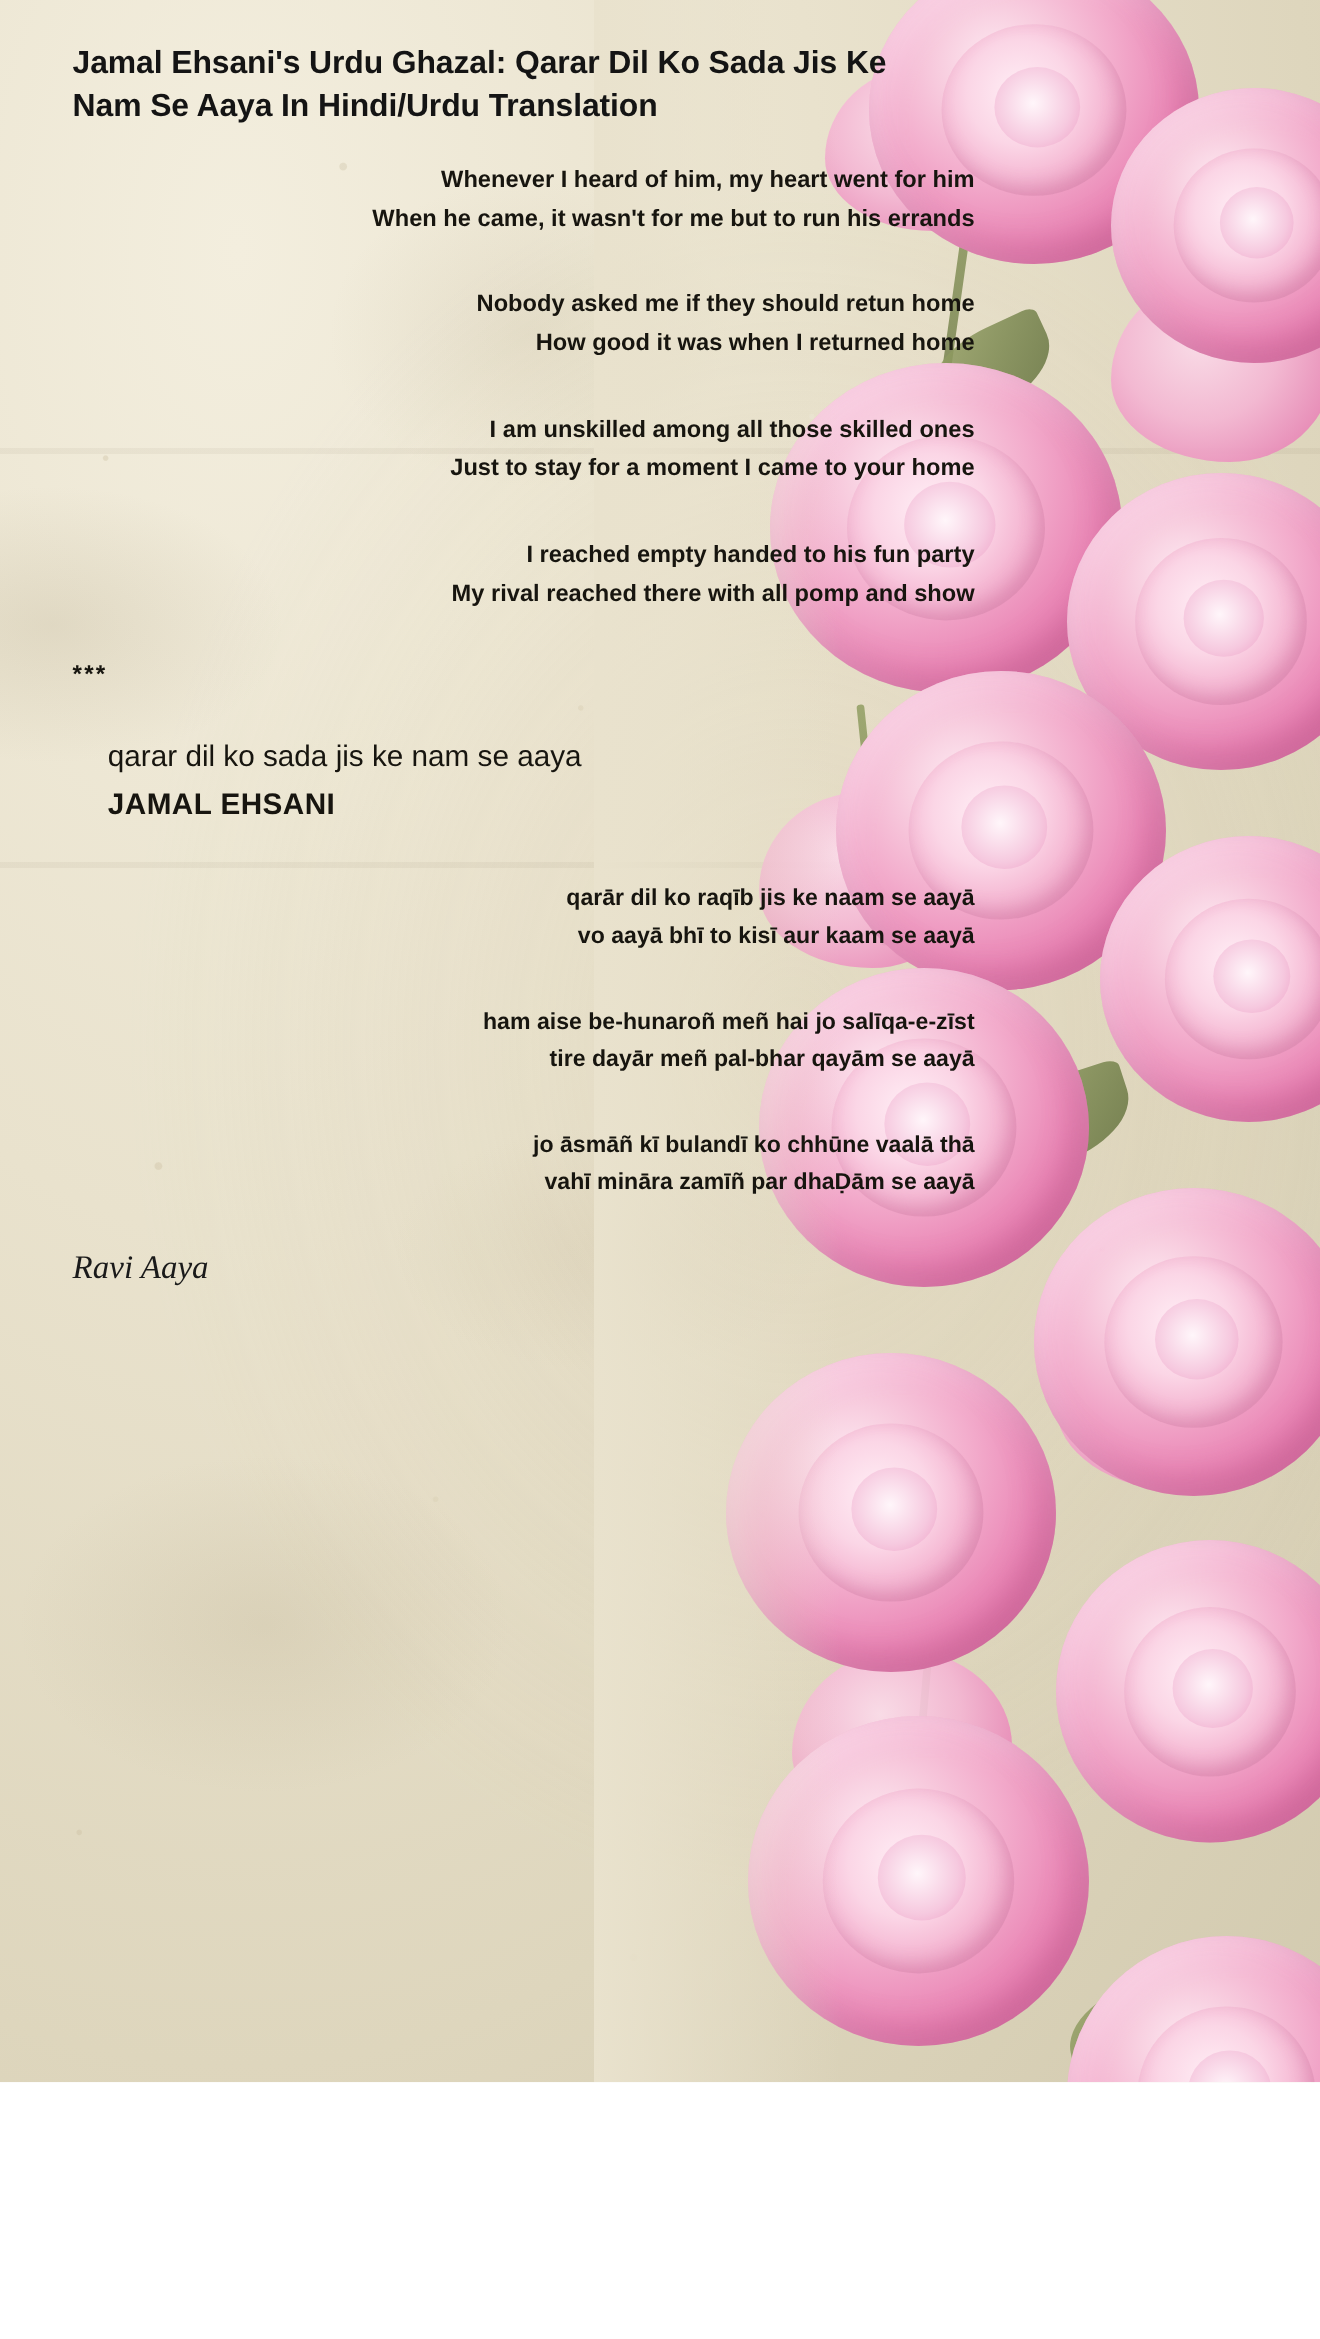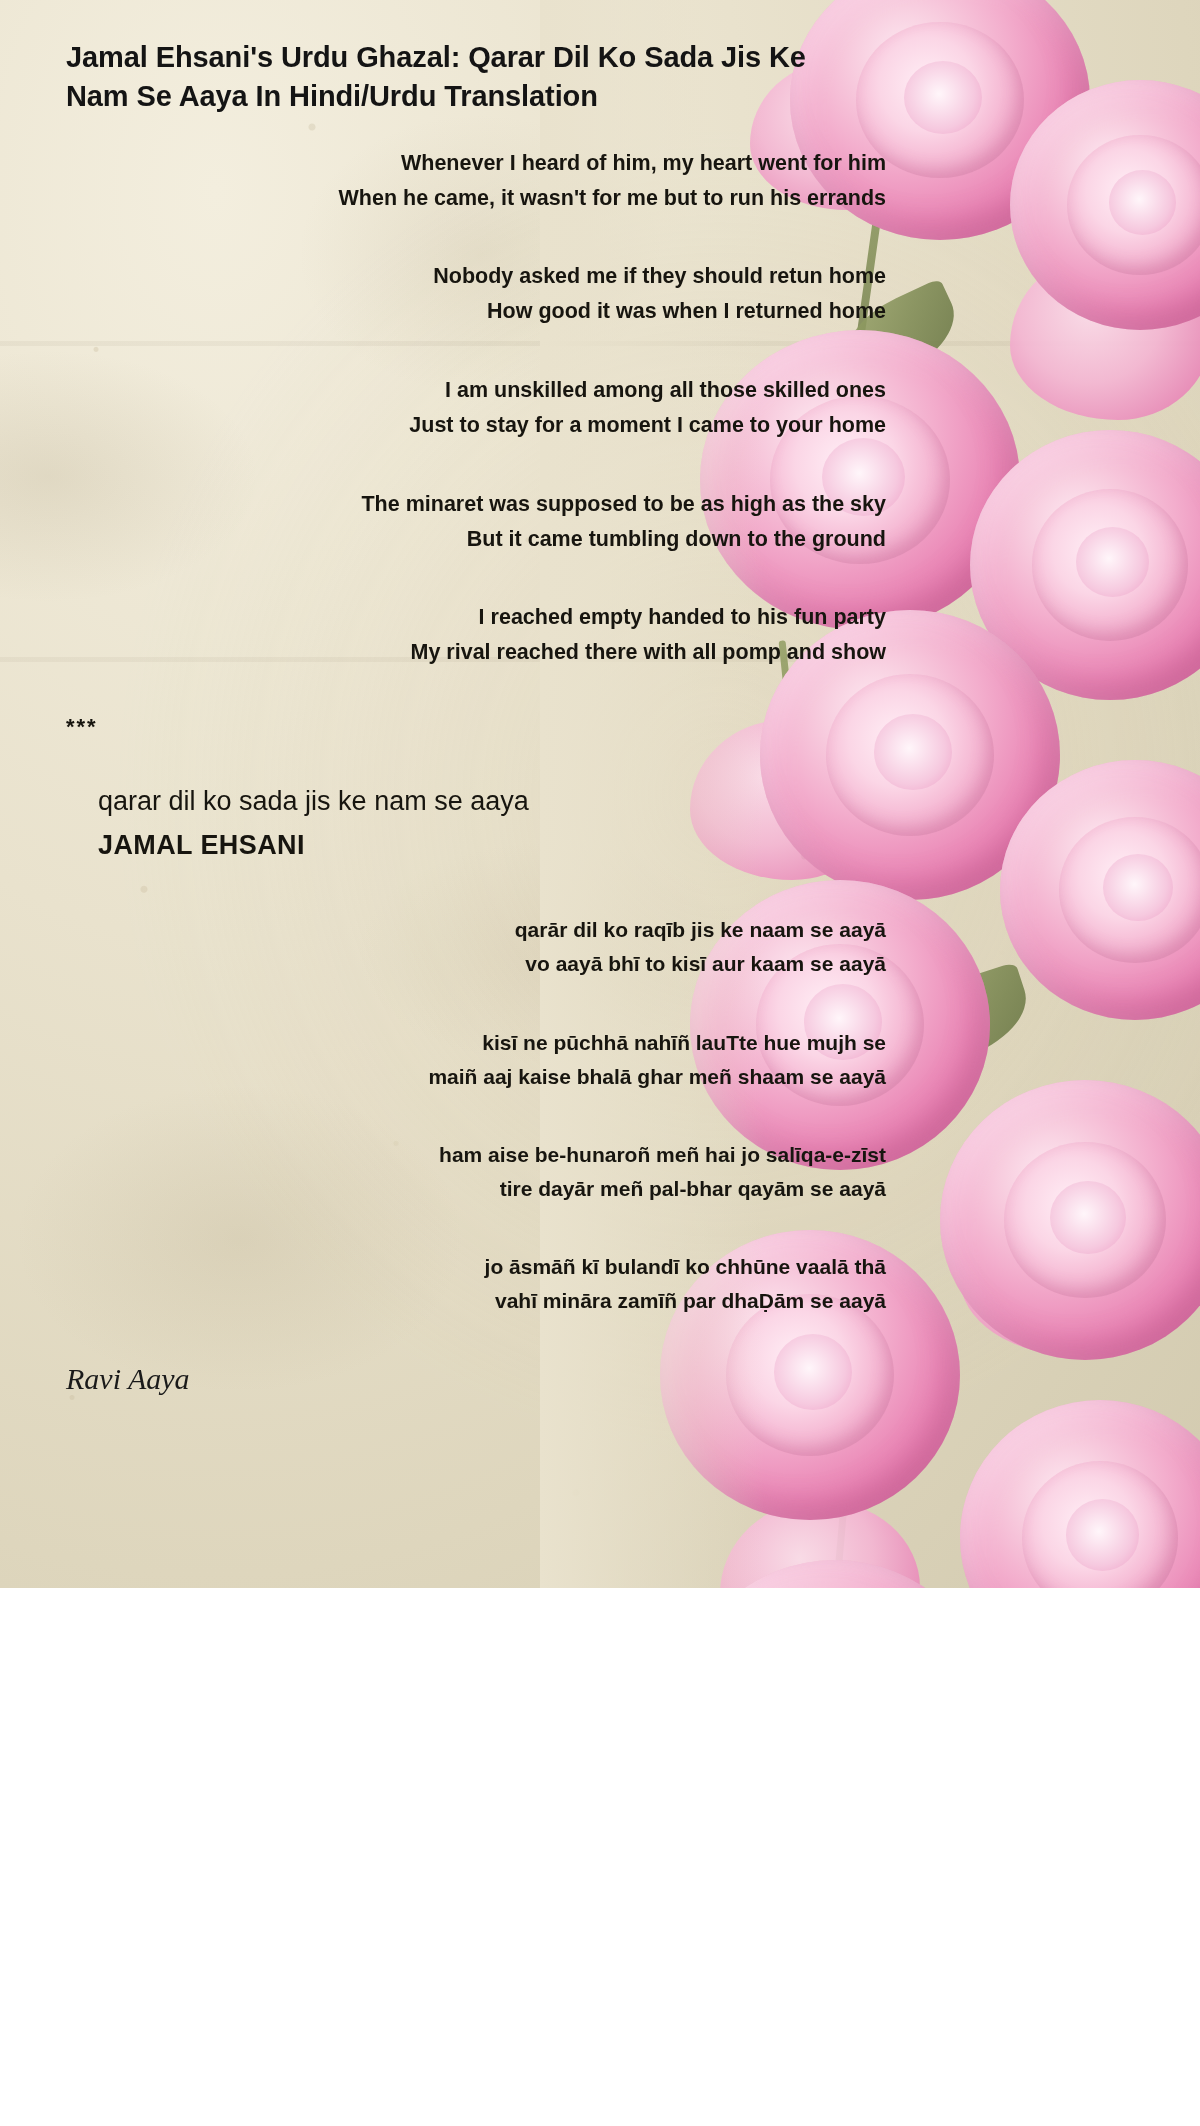--- a/index.html
+++ b/index.html
@@ -6,21 +6,21 @@
     margin: 0;
     padding: 0;
     background: #ffffff;
   }
   body {
     font-family: "Liberation Sans", sans-serif;
   }
   .poem-page {
     position: relative;
     width: 1200px;
-    height: 1588px;
+    height: 1893px;
     overflow: hidden;
     background:
       radial-gradient(ellipse at 18% 12%, #f3eede 0%, #e9e2cd 38%, #ded6bd 70%, #d2caaf 100%);
   }
 
   
   .paper-grain {
     position: absolute;
     inset: 0;
     background-image:
@@ -240,46 +240,38 @@
     <div class="stanza">
       <div class="line">Nobody asked me if they should retun home</div>
       <div class="line">How good it was when I returned home</div>
     </div>
 
     <div class="stanza">
       <div class="line">I am unskilled among all those skilled ones</div>
       <div class="line">Just to stay for a moment I came to your home</div>
     </div>
 
-    <div class="stanza">
-      <div class="line">The minaret was supposed to be as high as the sky</div>
-      <div class="line">But it came tumbling down to the ground</div>
-    </div>
 
     <div class="stanza">
       <div class="line">I reached empty handed to his fun party</div>
       <div class="line">My rival reached there with all pomp and show</div>
     </div>
 
     <div class="divider">***</div>
 
     <div class="attrib-stanza">
       <div class="line">qarar dil ko sada jis ke nam se aaya</div>
       <div class="line author">JAMAL EHSANI</div>
     </div>
 
     <div class="stanza translit">
       <div class="line">qarār dil ko raqīb jis ke naam se aayā</div>
       <div class="line">vo aayā bhī to kisī aur kaam se aayā</div>
     </div>
 
-    <div class="stanza translit">
-      <div class="line">kisī ne pūchhā nahīñ lauTte hue mujh se</div>
-      <div class="line">maiñ aaj kaise bhalā ghar meñ shaam se aayā</div>
-    </div>
 
     <div class="stanza translit">
       <div class="line">ham aise be-hunaroñ meñ hai jo salīqa-e-zīst</div>
       <div class="line">tire dayār meñ pal-bhar qayām se aayā</div>
     </div>
 
     <div class="stanza translit">
       <div class="line">jo āsmāñ kī bulandī ko chhūne vaalā thā</div>
       <div class="line">vahī mināra zamīñ par dhaḌām se aayā</div>
     </div>

